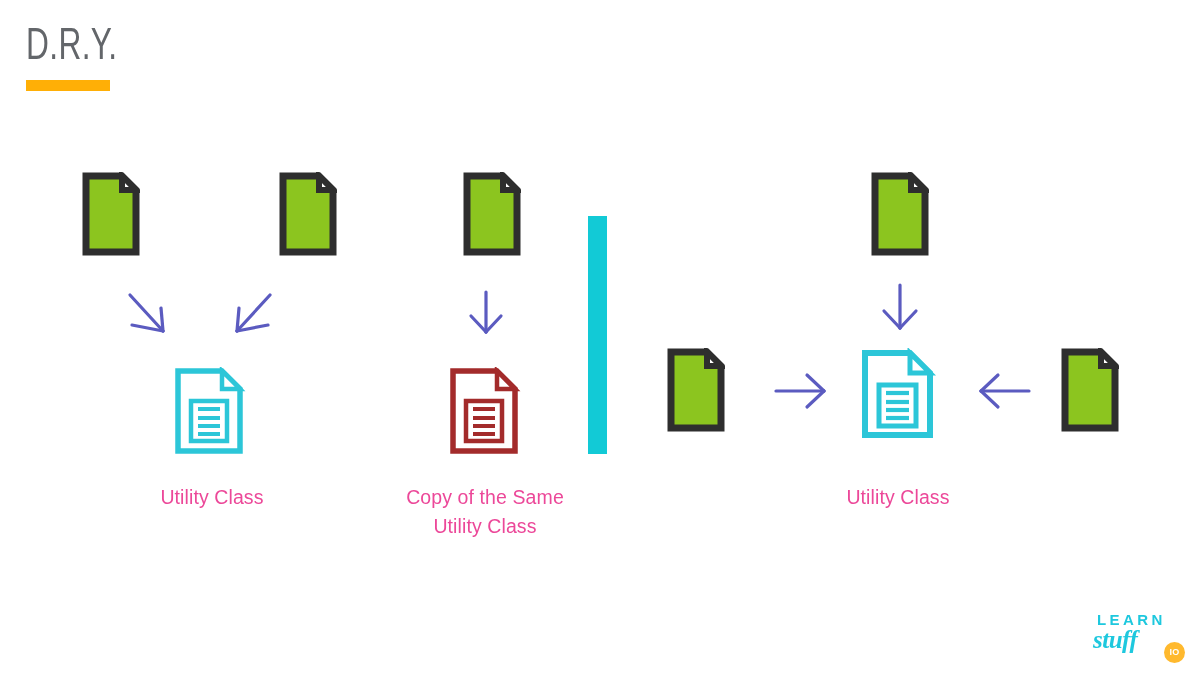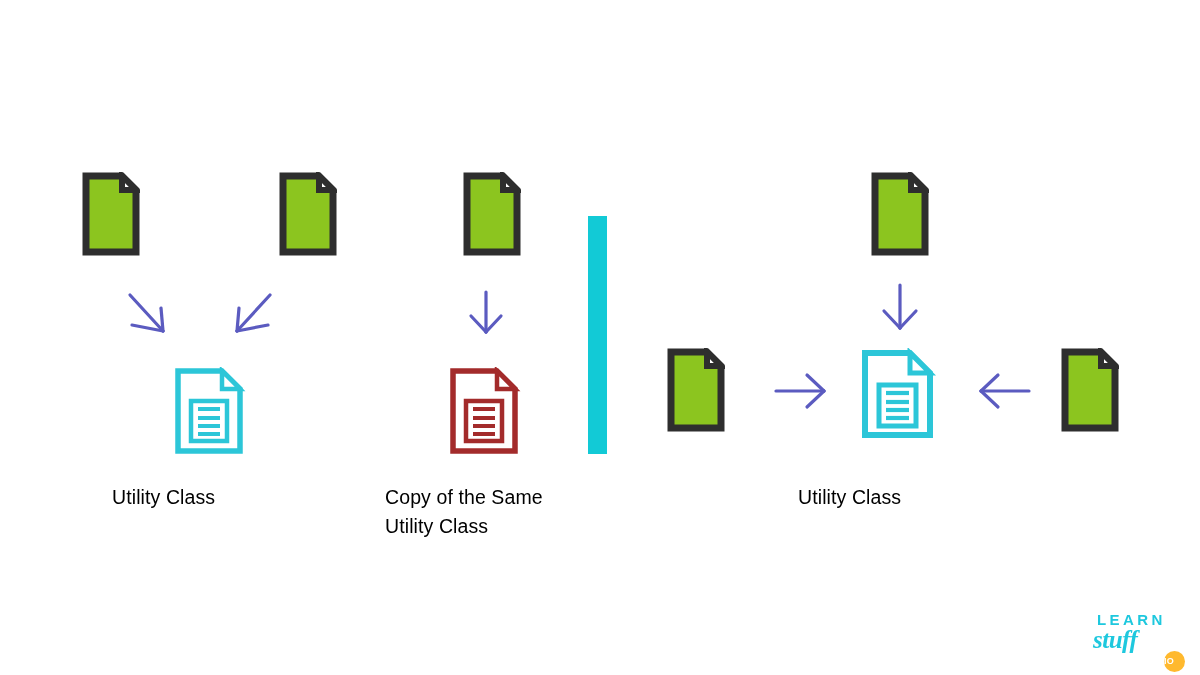--- a/index.html
+++ b/index.html
@@ -76,25 +76,25 @@
     left: 588px;
     top: 216px;
     width: 19px;
     height: 238px;
     background: #12CAD6;
   }
 
   
   .caption {
     position: absolute;
-    text-align: left;
+    text-align: center;
     font-family: "Liberation Sans", sans-serif;
     font-size: 19.5px;
     line-height: 29px;
-    color: #000000;
+    color: #ec4899;
     letter-spacing: 0.1px;
     white-space: pre-line;
   }
 
   
   #logo {
     position: absolute;
     left: 1093px;
     top: 612px;
     width: 100px;
@@ -120,38 +120,43 @@
     font-style: italic;
     font-size: 25px;
     font-weight: bold;
     letter-spacing: -0.5px;
     color: #1EC8DE;
     line-height: 34px;
   }
   #logo-badge {
     position: absolute;
     left: 71px;
-    top: 39px;
+    top: 30px;
     width: 21px;
     height: 21px;
     border-radius: 50%;
     background: #FFB92E;
     color: #ffffff;
     font-family: "Liberation Sans", sans-serif;
     font-size: 9px;
     font-weight: bold;
     line-height: 21px;
+    text-align: center;
     letter-spacing: 0.3px;
   }
 </style>
 </head>
 <body>
 
 <div id="slide">
 
+  <div id="title-block">
+    <div id="slide-title">D.R.Y.</div>
+    <div id="title-underline"></div>
+  </div>
 
   <div class="node" style="left:82px; top:172px;">
     <svg class="doc-green" width="58" height="84" viewBox="0 0 58 84">
       <path d="M4 4 H40 L54 18 V80 H4 Z" fill="#8CC51F" stroke="#2E2E2E" stroke-width="7" stroke-linejoin="miter"></path>
       <path d="M40 4 L54 18 H40 Z" fill="#ffffff" stroke="#2E2E2E" stroke-width="6" stroke-linejoin="miter"></path>
     </svg>
   </div>
 
   <div class="node" style="left:279px; top:172px;">
     <svg class="doc-green" width="58" height="84" viewBox="0 0 58 84">

